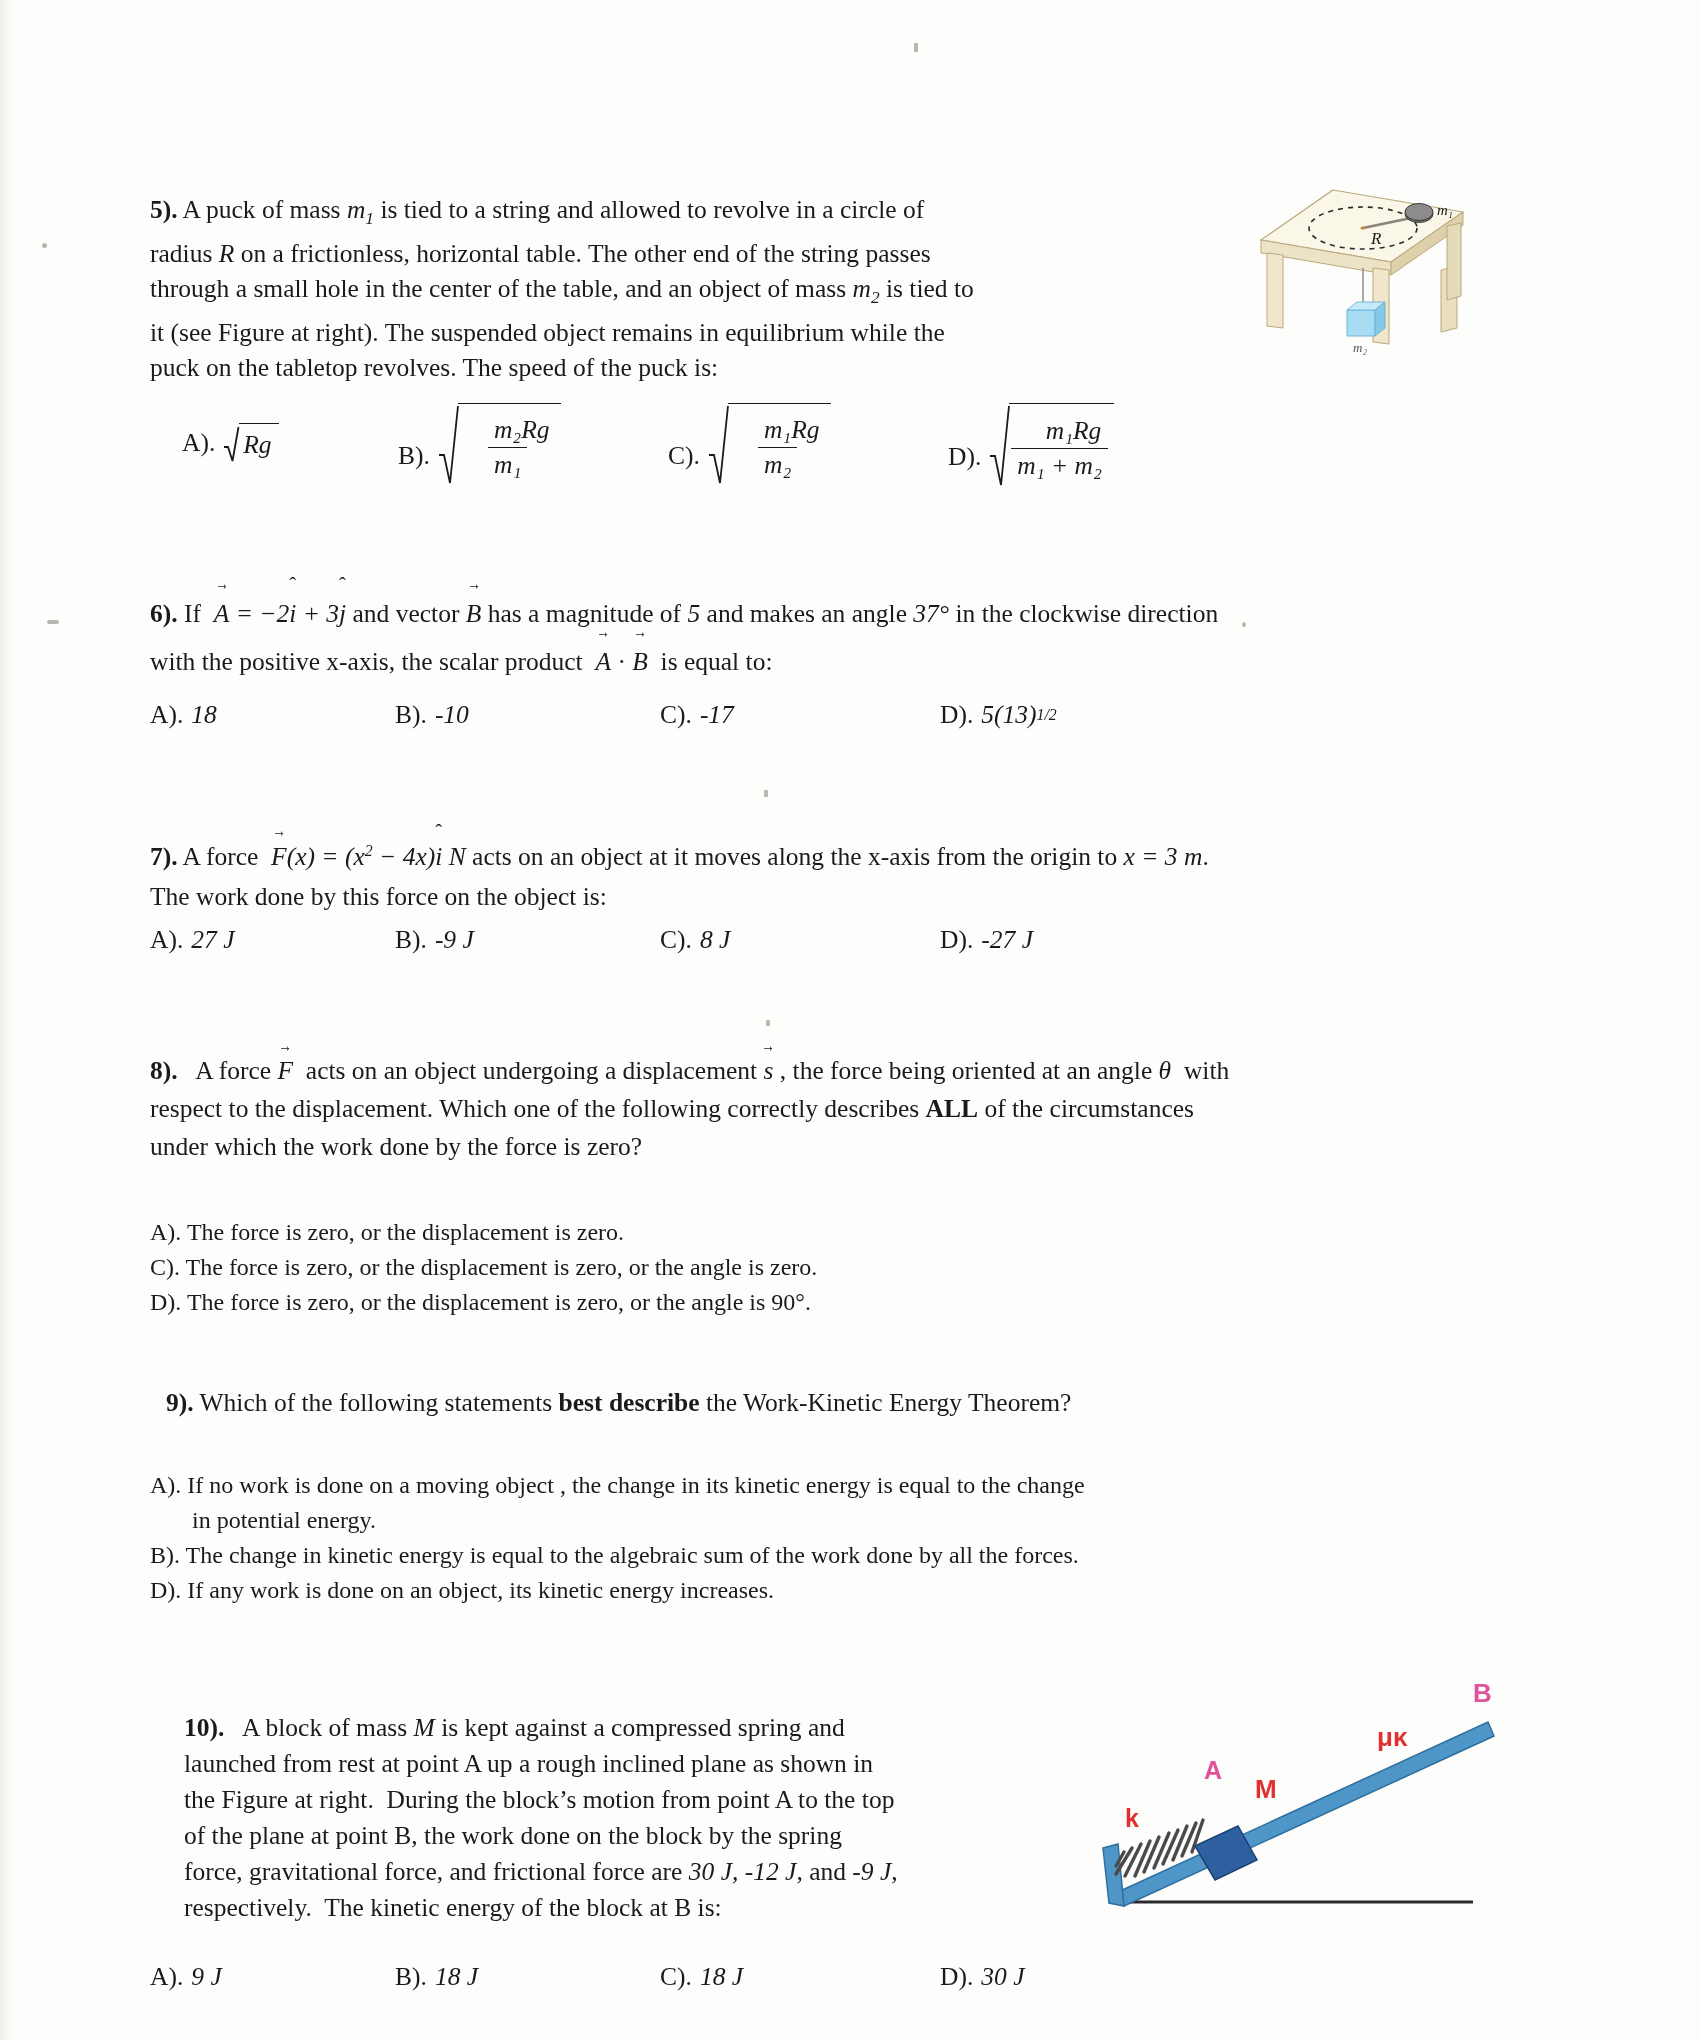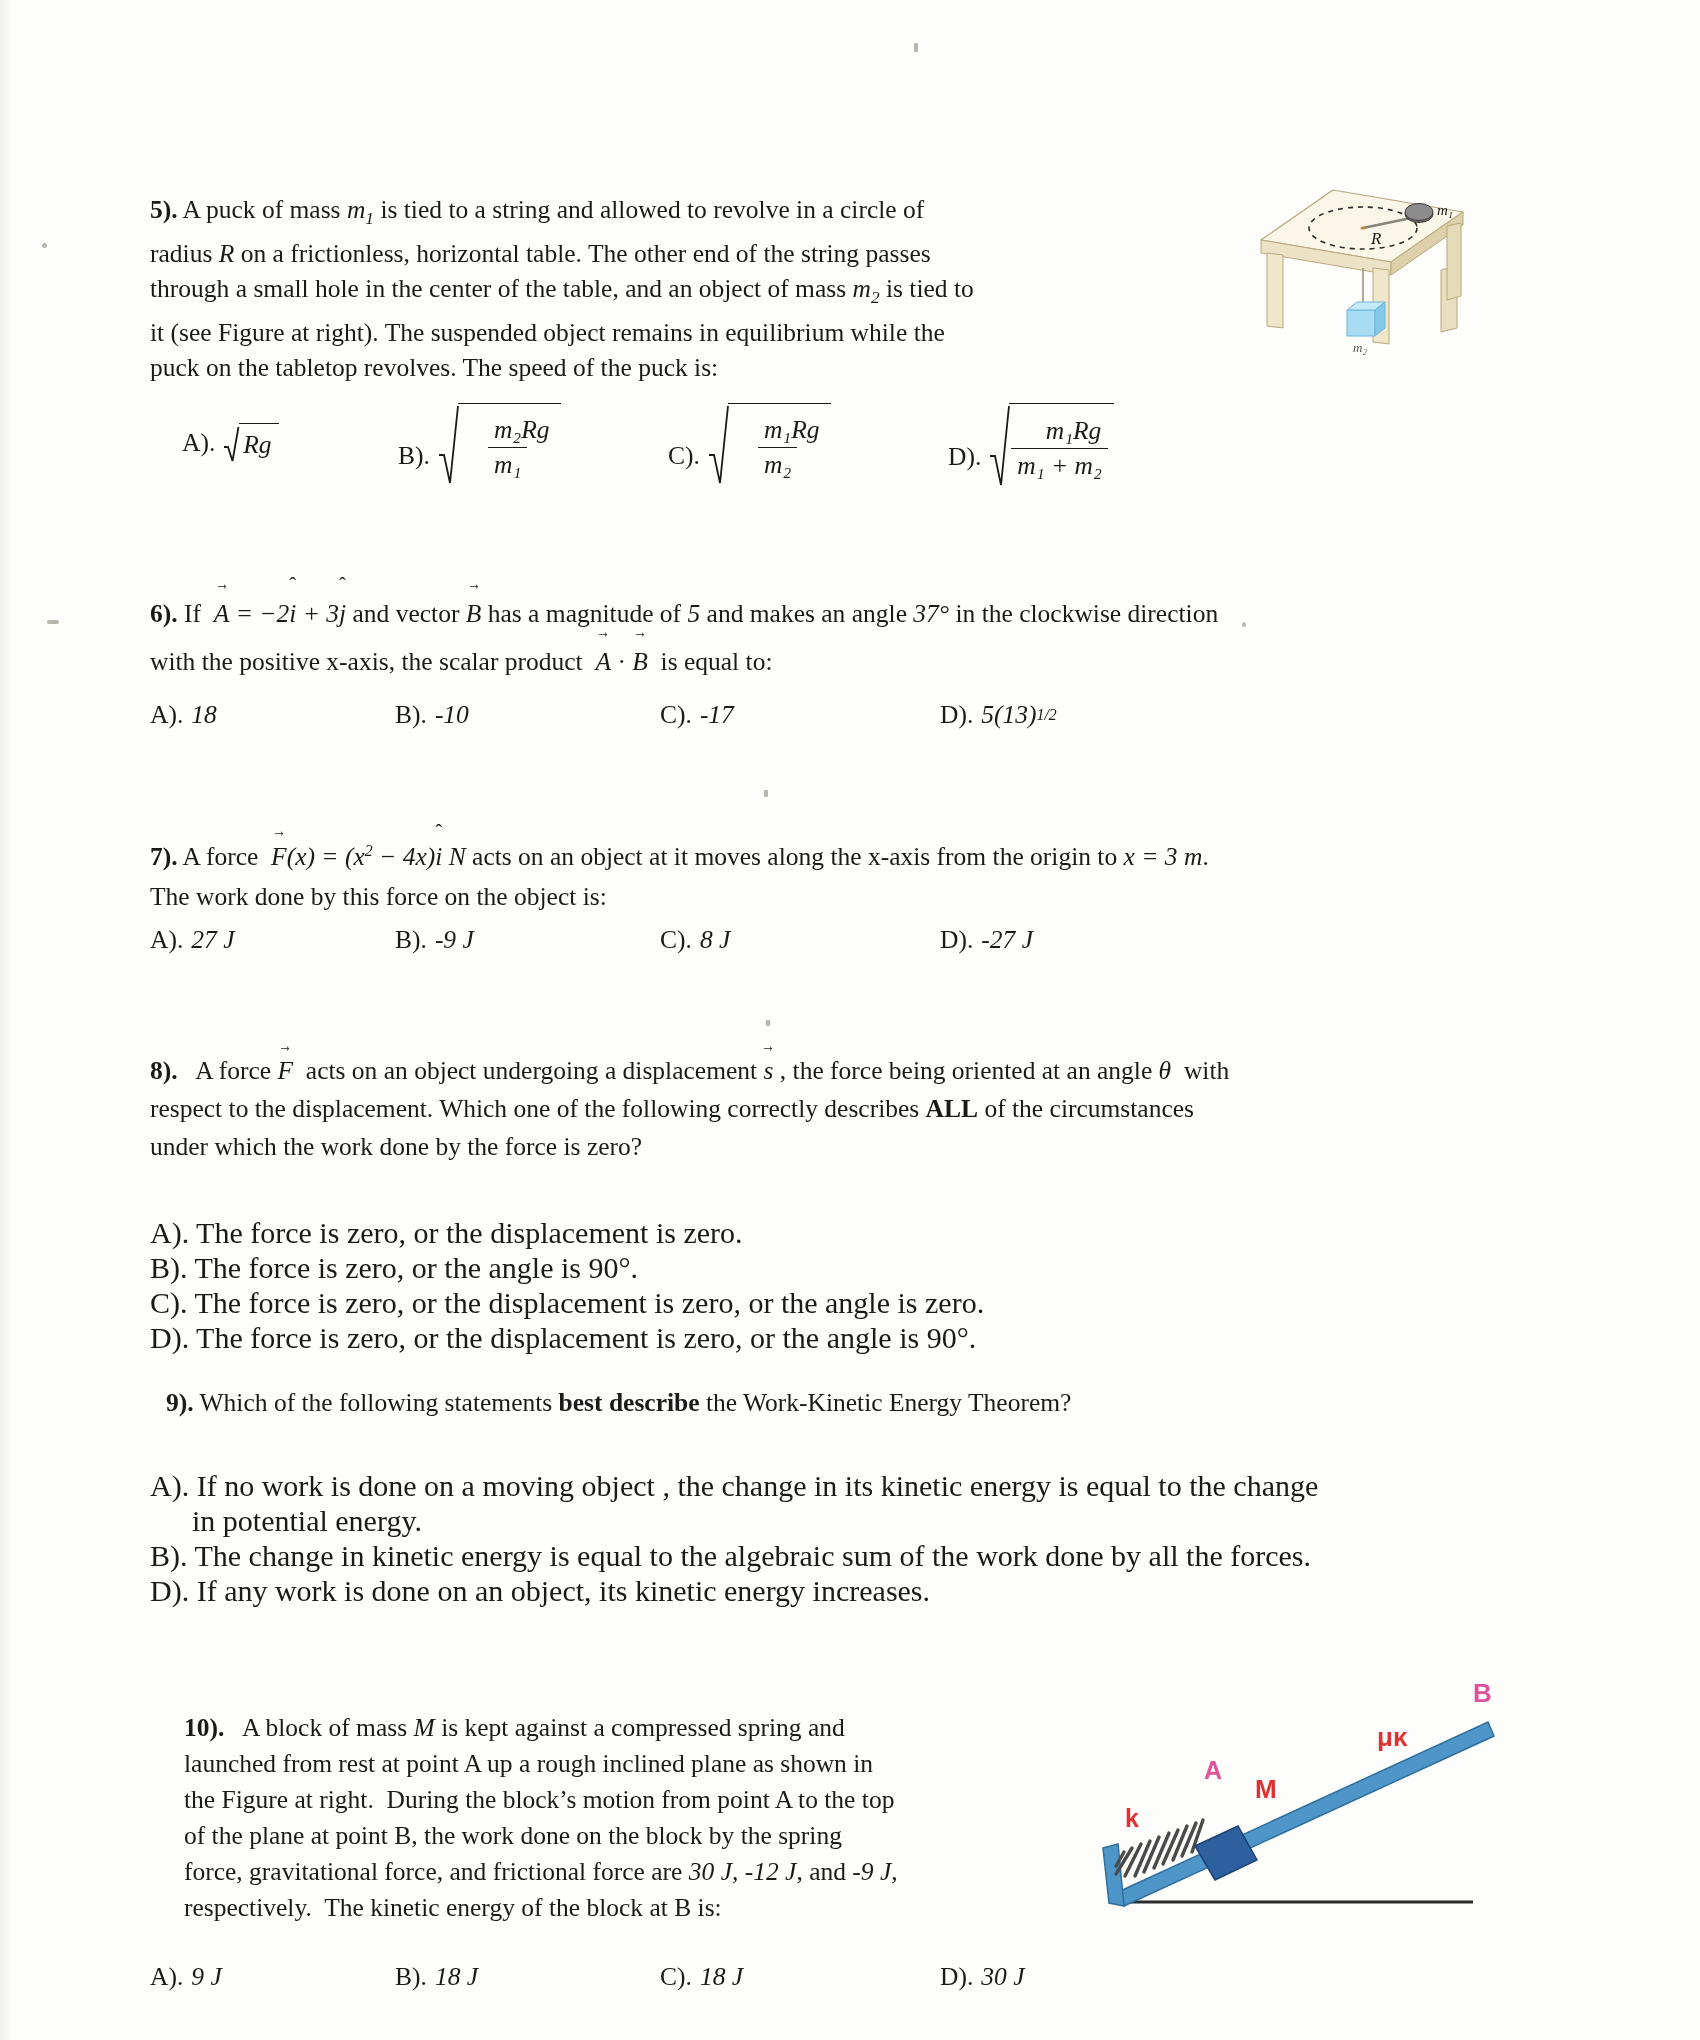--- a/index.html
+++ b/index.html
@@ -42,21 +42,21 @@
     display: flex;
     align-items: flex-start;
     font-size: 25.5px;
   }
   .choice {
     display: flex;
     align-items: center;
   }
   .choice .lbl { margin-right: 8px; white-space: nowrap; }
   .choice .val { font-style: italic; white-space: nowrap; }
-  .optlist { font-size: 30px; line-height: 35px; }
+  .optlist { font-size: 24px; line-height: 35px; }
   .optlist .opt { white-space: nowrap; }
   .optlist .opt.indent2 { padding-left: 42px; }
 
   
   .sqrt {
     display: inline-flex;
     align-items: stretch;
     font-style: italic;
   }
   .radical {
@@ -316,21 +316,20 @@
     <div class="qtext" style="line-height:38px;">
       <span class="qnum">8).</span>
       &nbsp; A force <span class="vecarrow">F</span>&nbsp; acts on an object undergoing a displacement <span class="vecarrow">s</span> , the force being oriented at an angle <span class="it">θ</span>&nbsp; with<br>
       respect to the displacement. Which one of the following correctly describes <span class="bold">ALL</span> of the circumstances<br>
       under which the work done by the force is zero?
     </div>
   </div>
 
   <div class="optlist" style="position:absolute; left:150px; top:1215px; width:1200px;">
     <div class="opt">A). The force is zero, or the displacement is zero.</div>
-    <div class="opt">B). The force is zero, or the angle is 90°.</div>
     <div class="opt">C). The force is zero, or the displacement is zero, or the angle is zero.</div>
     <div class="opt">D). The force is zero, or the displacement is zero, or the angle is 90°.</div>
   </div>
 
   <div class="qblock" style="left:150px; top:1385px; width:1400px;margin-left:16px;">
     <div class="qtext">
       <span class="qnum">9).</span>
       Which of the following statements <span class="bold">best describe</span> the Work-Kinetic Energy Theorem?
     </div>
   </div>

